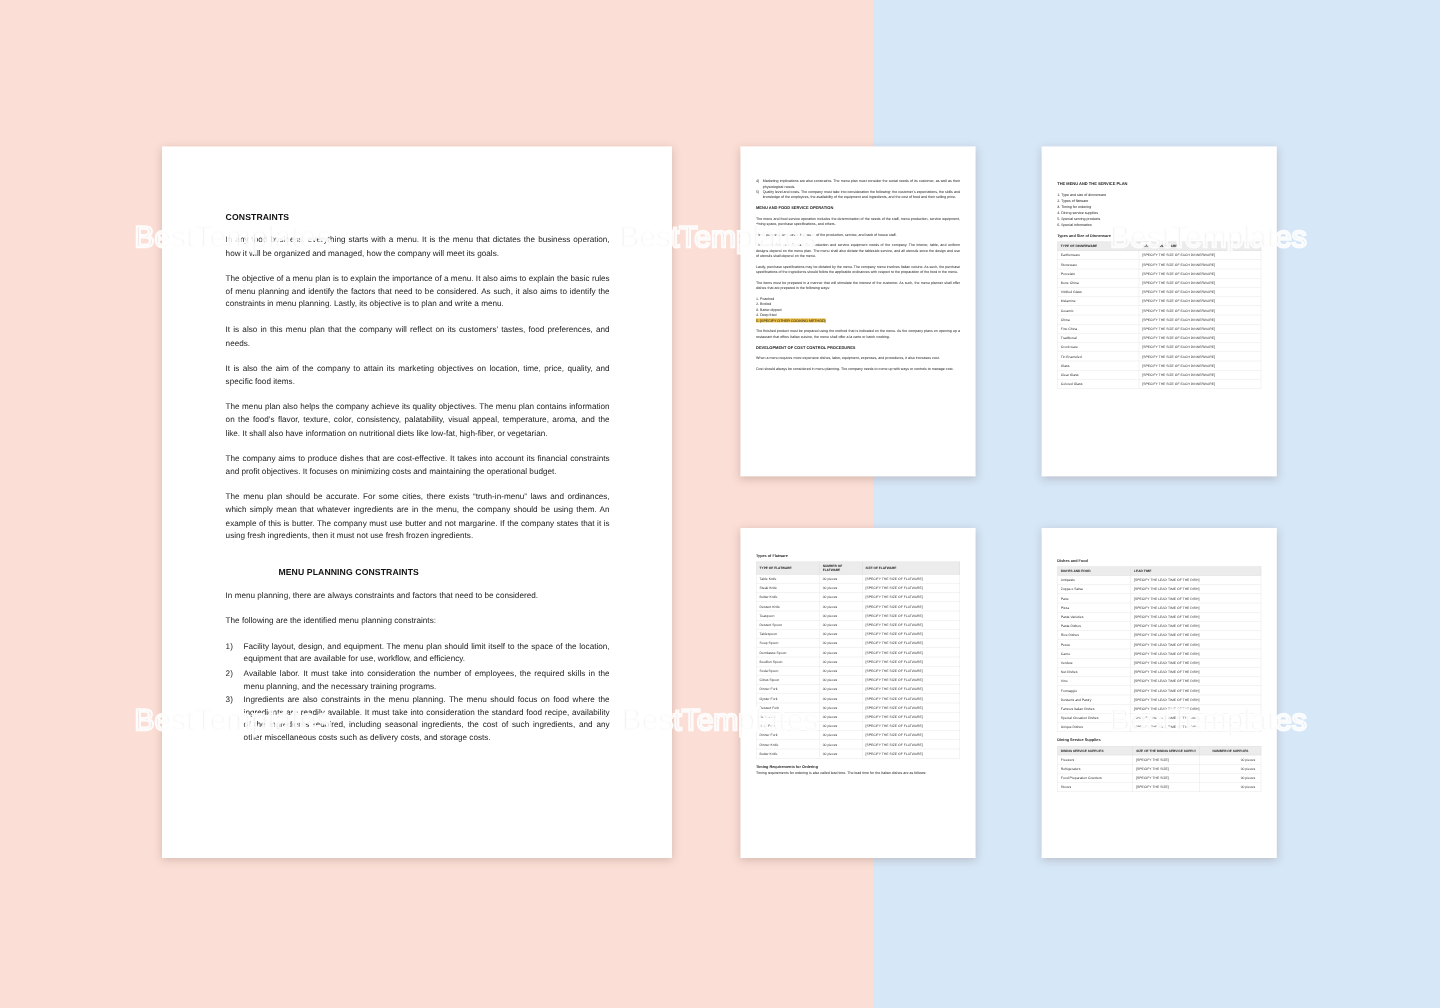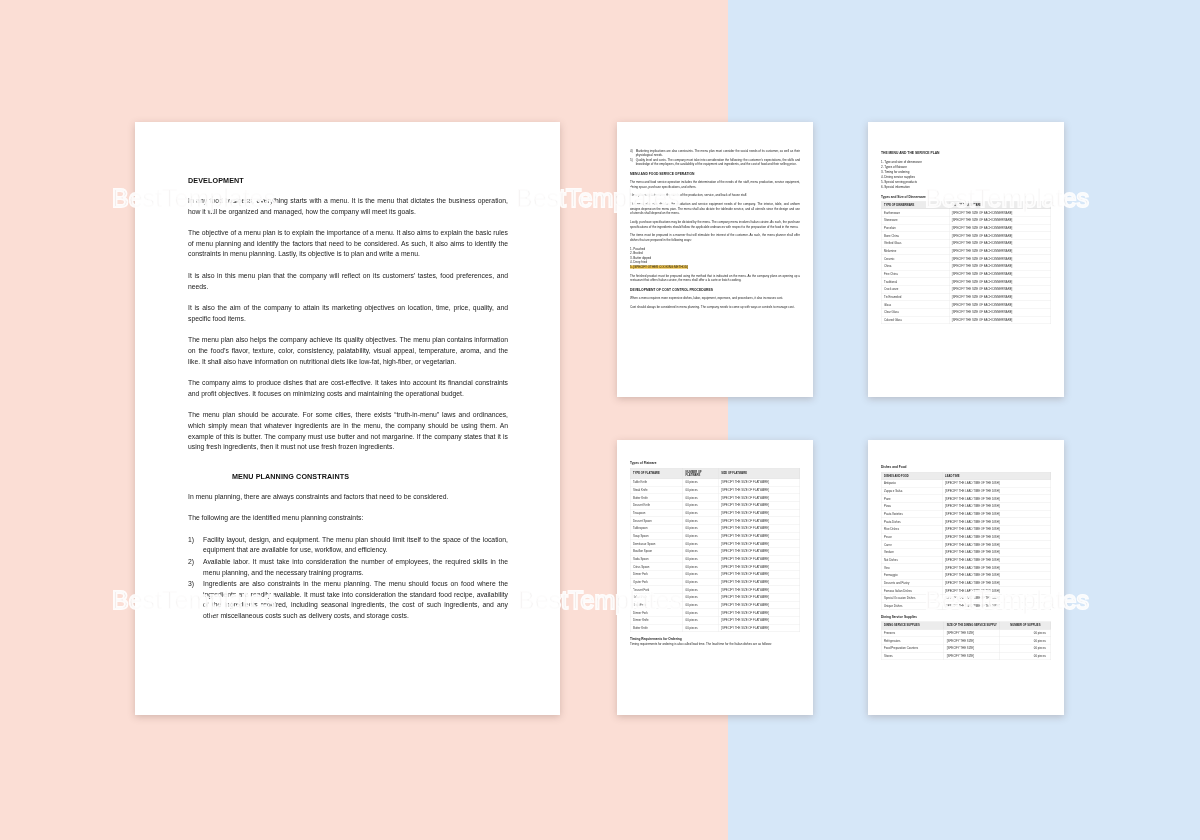--- a/index.html
+++ b/index.html
@@ -72,21 +72,21 @@
   .wm4 { left:112px; top:586px; }
   .wm5 { left:518px; top:586px; }
   .wm6 { left:925px; top:586px; }
 </style>
 </head>
 <body>
 
 <div class="bg-right"></div>
 
 <div class="page" id="page1">
-  <h2>DEVELOPMENT</h2>
+  <h2>CONSTRAINTS</h2>
   <div>
 
   <p>In any food business, everything starts with a menu. It is the menu that dictates the business operation, how it will be organized and managed, how the company will meet its goals.</p>
       <p>The objective of a menu plan is to explain the importance of a menu. It also aims to explain the basic rules of menu planning and identify the factors that need to be considered. As such, it also aims to identify the constraints in menu planning. Lastly, its objective is to plan and write a menu.</p>
       <p>It is also in this menu plan that the company will reflect on its customers’ tastes, food preferences, and needs.</p>
       <p>It is also the aim of the company to attain its marketing objectives on location, time, price, quality, and specific food items.</p>
       <p>The menu plan also helps the company achieve its quality objectives. The menu plan contains information on the food’s flavor, texture, color, consistency, palatability, visual appeal, temperature, aroma, and the like. It shall also have information on nutritional diets like low-fat, high-fiber, or vegetarian.</p>
       <p>The company aims to produce dishes that are cost-effective. It takes into account its financial constraints and profit objectives. It focuses on minimizing costs and maintaining the operational budget.</p>
       <p>The menu plan should be accurate. For some cities, there exists “truth-in-menu” laws and ordinances, which simply mean that whatever ingredients are in the menu, the company should be using them. An example of this is butter. The company must use butter and not margarine. If the company states that it is using fresh ingredients, then it must not use fresh frozen ingredients.</p>
     </div>

